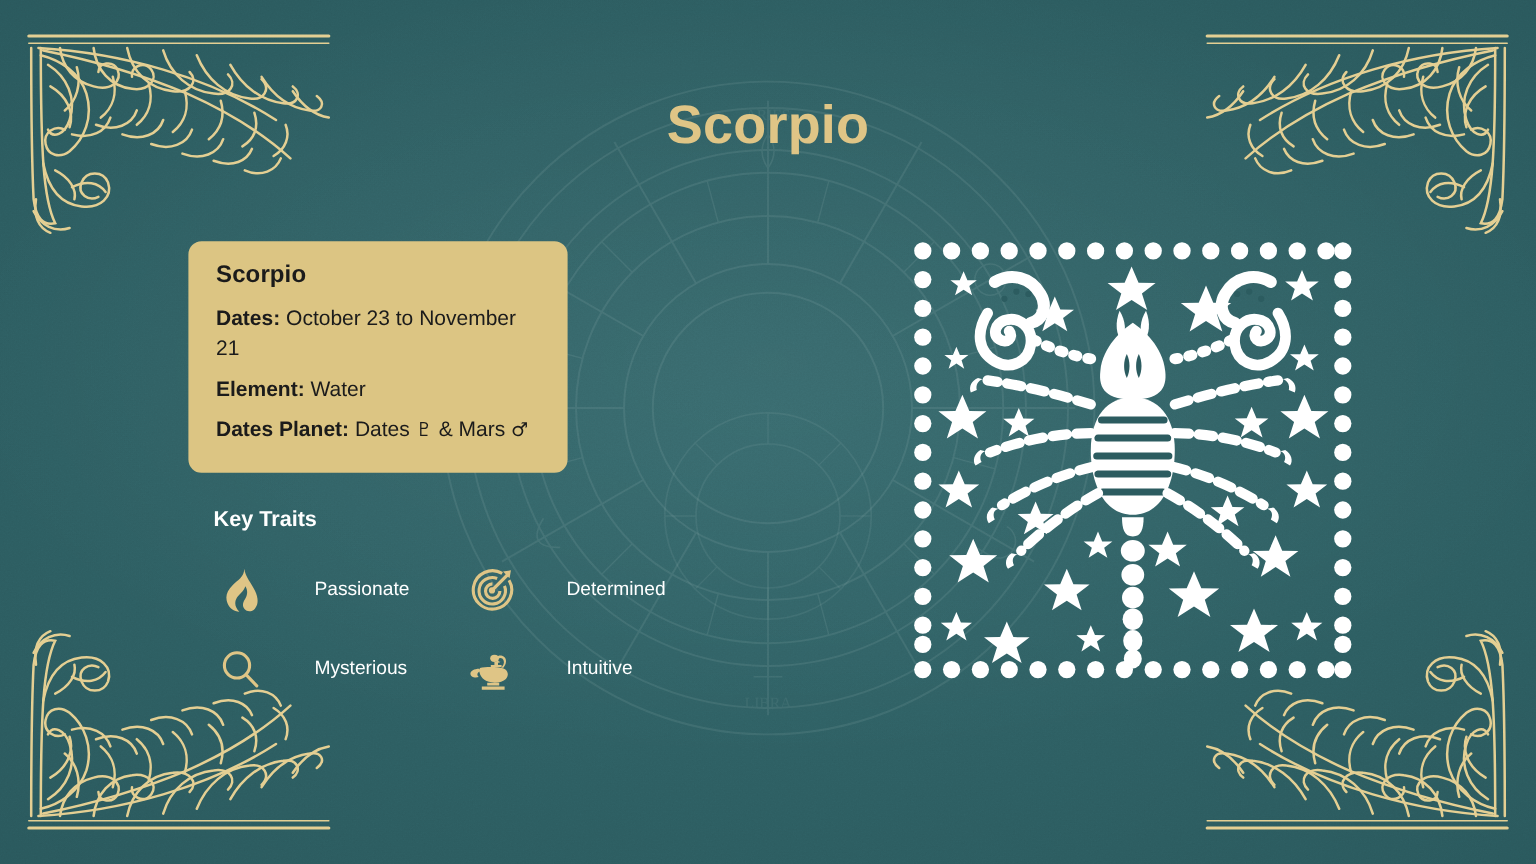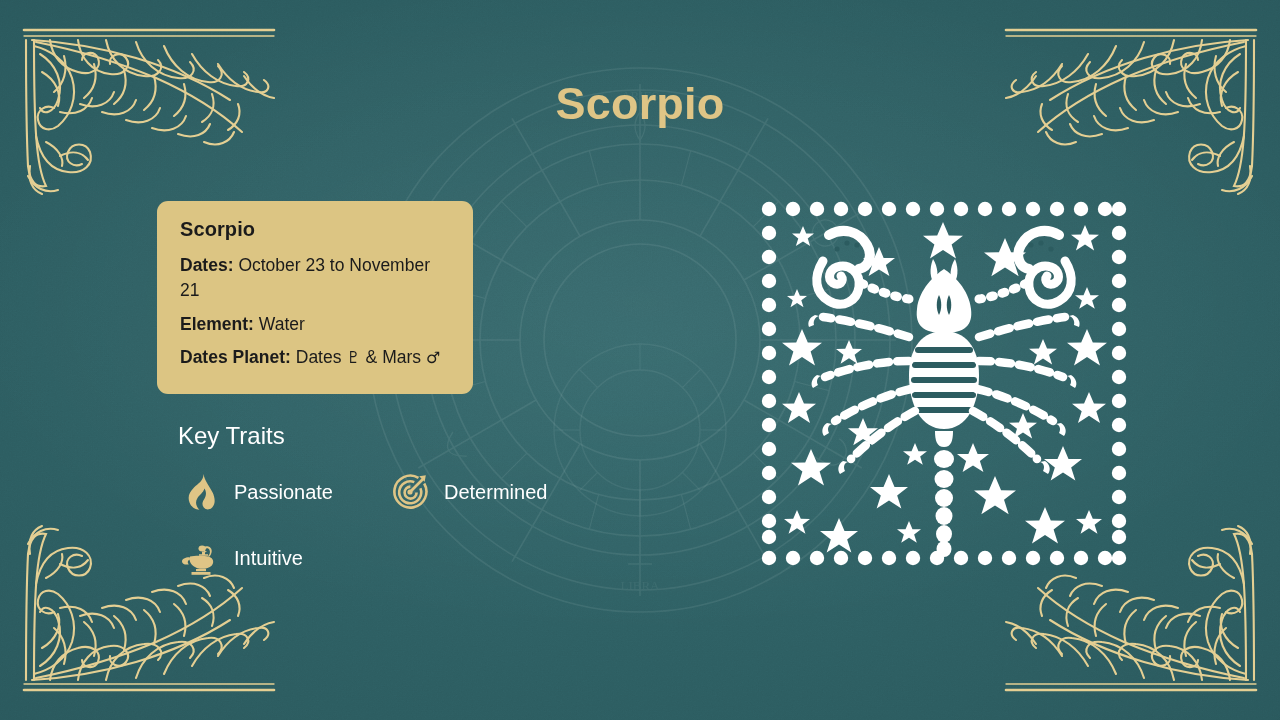--- a/index.html
+++ b/index.html
@@ -55,27 +55,27 @@
   
   #sample {
     position:absolute; left:526px; top:222px; width:180px;
     font-size:17.5px; font-style:italic; line-height:1.58;
     color:#ffffff;
   }
 
   
   #traits-title {
     position:absolute; left:178px; top:422px;
-    font-size:24px; font-weight:normal; color:#ffffff;
+    font-size:18px; font-weight:bold; color:#ffffff;
   }
   #traits { position:absolute; left:178px; top:470px; width:420px; }
   .trait-row { display:flex; margin-bottom:22px; }
   .trait { display:flex; align-items:center; width:228px; }
   .trait .ico { width:44px; height:44px; display:flex; align-items:center; justify-content:center; flex:0 0 44px; }
-  .trait .lbl { font-size:20px; color:#ffffff; margin-left:12px; white-space:nowrap; }
+  .trait .lbl { font-size:16px; color:#ffffff; margin-left:40px; white-space:nowrap; }
 
   
   #art { position:absolute; left:757px; top:197px; width:374px; height:373px; }
 </style>
 </head>
 <body>
 
 <div id="slide">
 
   <svg id="noise" width="1280" height="720">
@@ -428,20 +428,31 @@
             <path d="M19 19 L31.5 6.5" stroke="#dfc586" stroke-width="2.8" stroke-linecap="round"></path>
             <path d="M28.2 3.2 L34.8 2.2 L33.6 8.8 Z" fill="#dfc586"></path>
           </svg>
         </span>
         <span class="lbl">Determined</span>
       </div>
     </div>
     <div class="trait-row">
       <div class="trait">
         <span class="ico">
+          <svg width="36" height="36" viewBox="0 0 36 36">
+            <g fill="none" stroke="#dfc586" stroke-width="2.6" stroke-linecap="round">
+              <circle cx="15.5" cy="14.5" r="10.5"></circle>
+              <line x1="23.2" y1="22.4" x2="32" y2="31.5"></line>
+            </g>
+          </svg>
+        </span>
+        <span class="lbl">Mysterious</span>
+      </div>
+      <div class="trait">
+        <span class="ico">
           <svg width="40" height="36" viewBox="0 0 40 36">
             <g fill="#dfc586">
               <path d="M18.5 8.6 a3.6 3 0 1 1 7.2 0 a3.6 3 0 1 1 -7.2 0"></path>
               <path d="M22 11.6 l0 2.6 l-3 0 l0 1.6 l9 0 l0 -1.6 l-3 0 l0 -2.6 z"></path>
               <path d="M9.5 17.2 C5 17.2 2 19 2 21.4 C2 24 5.5 25.2 9 24.2 C7 22.6 7.6 20 10.4 19.4 Z"></path>
               <path d="M10 16.6 C14 15.6 24 15.4 29 16.8 C33.6 18.1 34.4 22.8 31.6 25.8 C28.8 28.8 22 29.6 17.4 28.2 C12 26.6 8 21.2 10 16.6 Z"></path>
               <path d="M29.5 16.4 C33 12.2 32.2 7.6 28.4 6.4 C25.2 5.4 22.4 7.6 23.2 10.4 C23.8 12.4 26 12.8 27 11.4 C25.4 11.6 24.6 10.4 25.4 9.2 C26.4 7.8 28.8 8.2 29.6 10.2 C30.6 12.6 29.4 14.8 27.6 16.4 Z"></path>
               <path d="M16 29 l10 0 l0 2.2 l-10 0 z"></path>
               <path d="M11.5 32 l19 0 l0 2.8 l-19 0 z"></path>
             </g>

